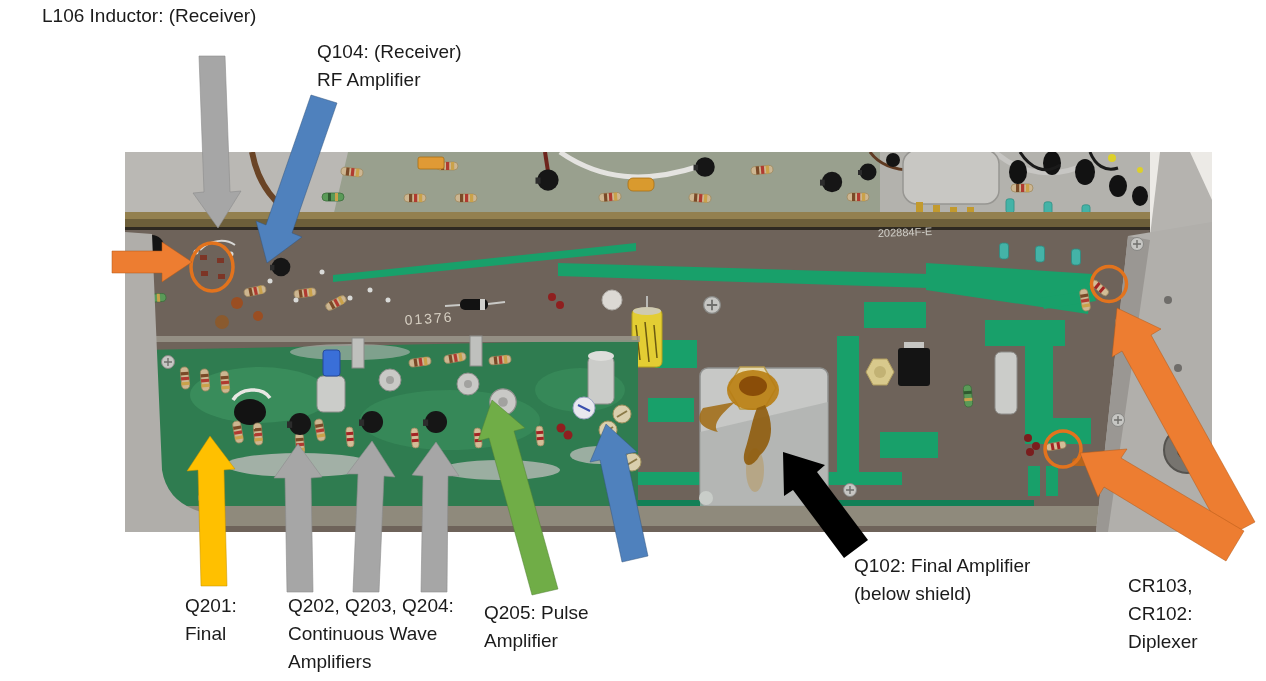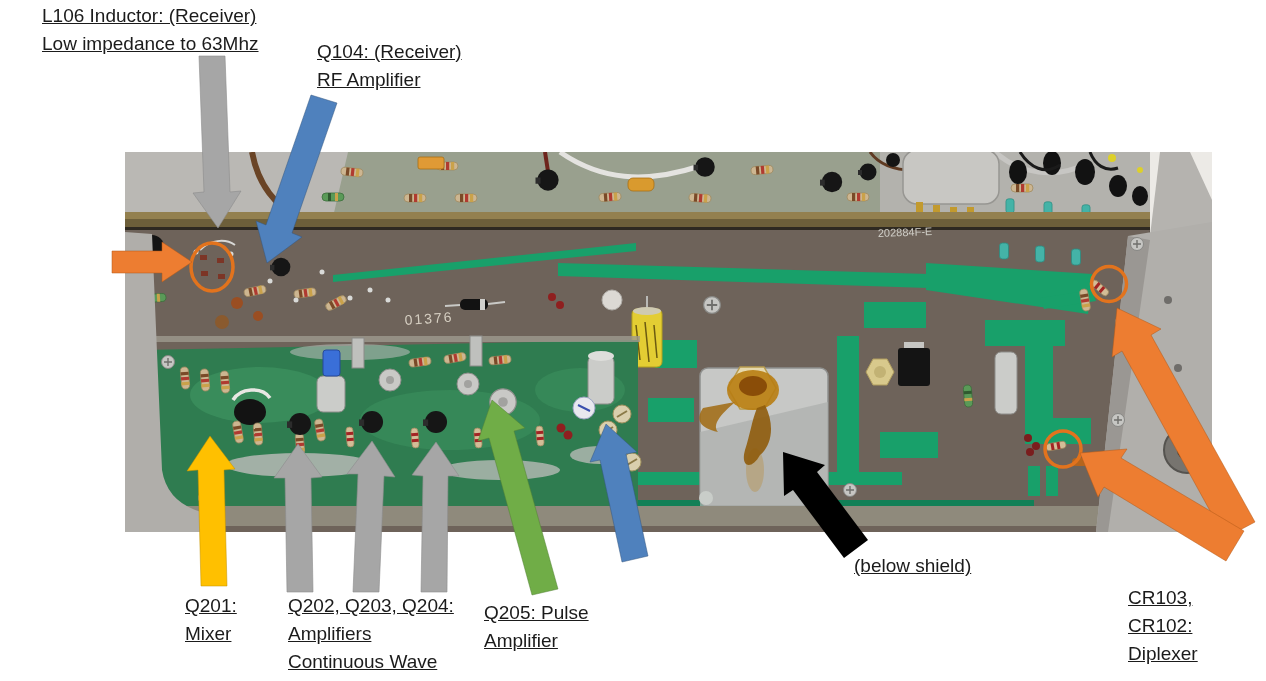--- a/index.html
+++ b/index.html
@@ -1,19 +1,19 @@
 <!DOCTYPE html>
 <html><head>
 <meta charset="utf-8">
 <style>
   html,body{margin:0;padding:0;background:#ffffff;}
   #stage{position:relative;width:1266px;height:681px;background:#ffffff;overflow:hidden;
          font-family:"Liberation Sans",sans-serif;}
   #photo-svg{position:absolute;left:0;top:0;}
-  .label{position:absolute;font-size:19px;line-height:28px;color:#1b1b1b;white-space:nowrap;text-decoration:underline;}
+  .label{position:absolute;font-size:19px;line-height:28px;color:#1b1b1b;white-space:nowrap;}
   .label span{display:block;}
 </style>
 </head>
 <body>
 
 <div id="stage">
 
 <svg id="photo-svg" width="1266" height="681" viewBox="0 0 1266 681">
   <defs>
     <clipPath id="photoClip">
@@ -302,41 +302,41 @@
   <polygon points="447,592 448,476 459,476 436,442 412,475 423,476 421,592" stroke="#8c8c8c" stroke-width="1" stroke-opacity="0.6" fill="#a6a6a6"></polygon>
   <polygon points="558,589 514,431 525,428 492,400 478,441 489,438 532,595" stroke="#548235" stroke-width="1" stroke-opacity="0.5" fill="#70ad47"></polygon>
   <polygon points="648,556 626,454 637,452 606,424 590,462 600,460 622,562" stroke="#35577f" stroke-width="1" stroke-opacity="0.5" fill="#4f81bd"></polygon>
   <polygon points="868,540 817,472 825,465 783,452 784,496 793,490 844,558" fill="#000000"></polygon>
   <polygon points="1255,522 1151,335 1161,329 1117,308 1112,357 1122,351 1225,538" stroke="#b35a18" stroke-width="1" stroke-opacity="0.5" fill="#ed7d31"></polygon>
   <polygon points="1244,531 1121,458 1127,449 1080,453 1098,497 1104,487 1226,561" stroke="#b35a18" stroke-width="1" stroke-opacity="0.5" fill="#ed7d31"></polygon>
 </svg>
 
 <div class="label" style="left:42px;top:2px">
   <span>L106 Inductor: (Receiver)</span>
-  <span>Low impedance to 63Mhz</span>
 </div>
 <div class="label" style="left:317px;top:38px">
   <span>Q104: (Receiver)</span>
   <span>RF Amplifier</span>
 </div>
 <div class="label" style="left:185px;top:592px">
   <span>Q201:</span>
-  <span>Mixer</span>
+  <span>Final</span>
 </div>
 <div class="label" style="left:288px;top:592px">
   <span>Q202, Q203, Q204:</span>
+  <span>Continuous Wave</span>
   <span>Amplifiers</span>
-  <span>Continuous Wave</span>
 </div>
 <div class="label" style="left:484px;top:599px">
   <span>Q205: Pulse</span>
   <span>Amplifier</span>
 </div>
 <div class="label" style="left:854px;top:552px">
+  <span>Q102: Final Amplifier</span>
   <span>(below shield)</span>
 </div>
-<div class="label" style="left:1128px;top:584px">
+<div class="label" style="left:1128px;top:572px">
   <span>CR103,</span>
   <span>CR102:</span>
   <span>Diplexer</span>
 </div>
 
 </div>
 
 </body></html>

